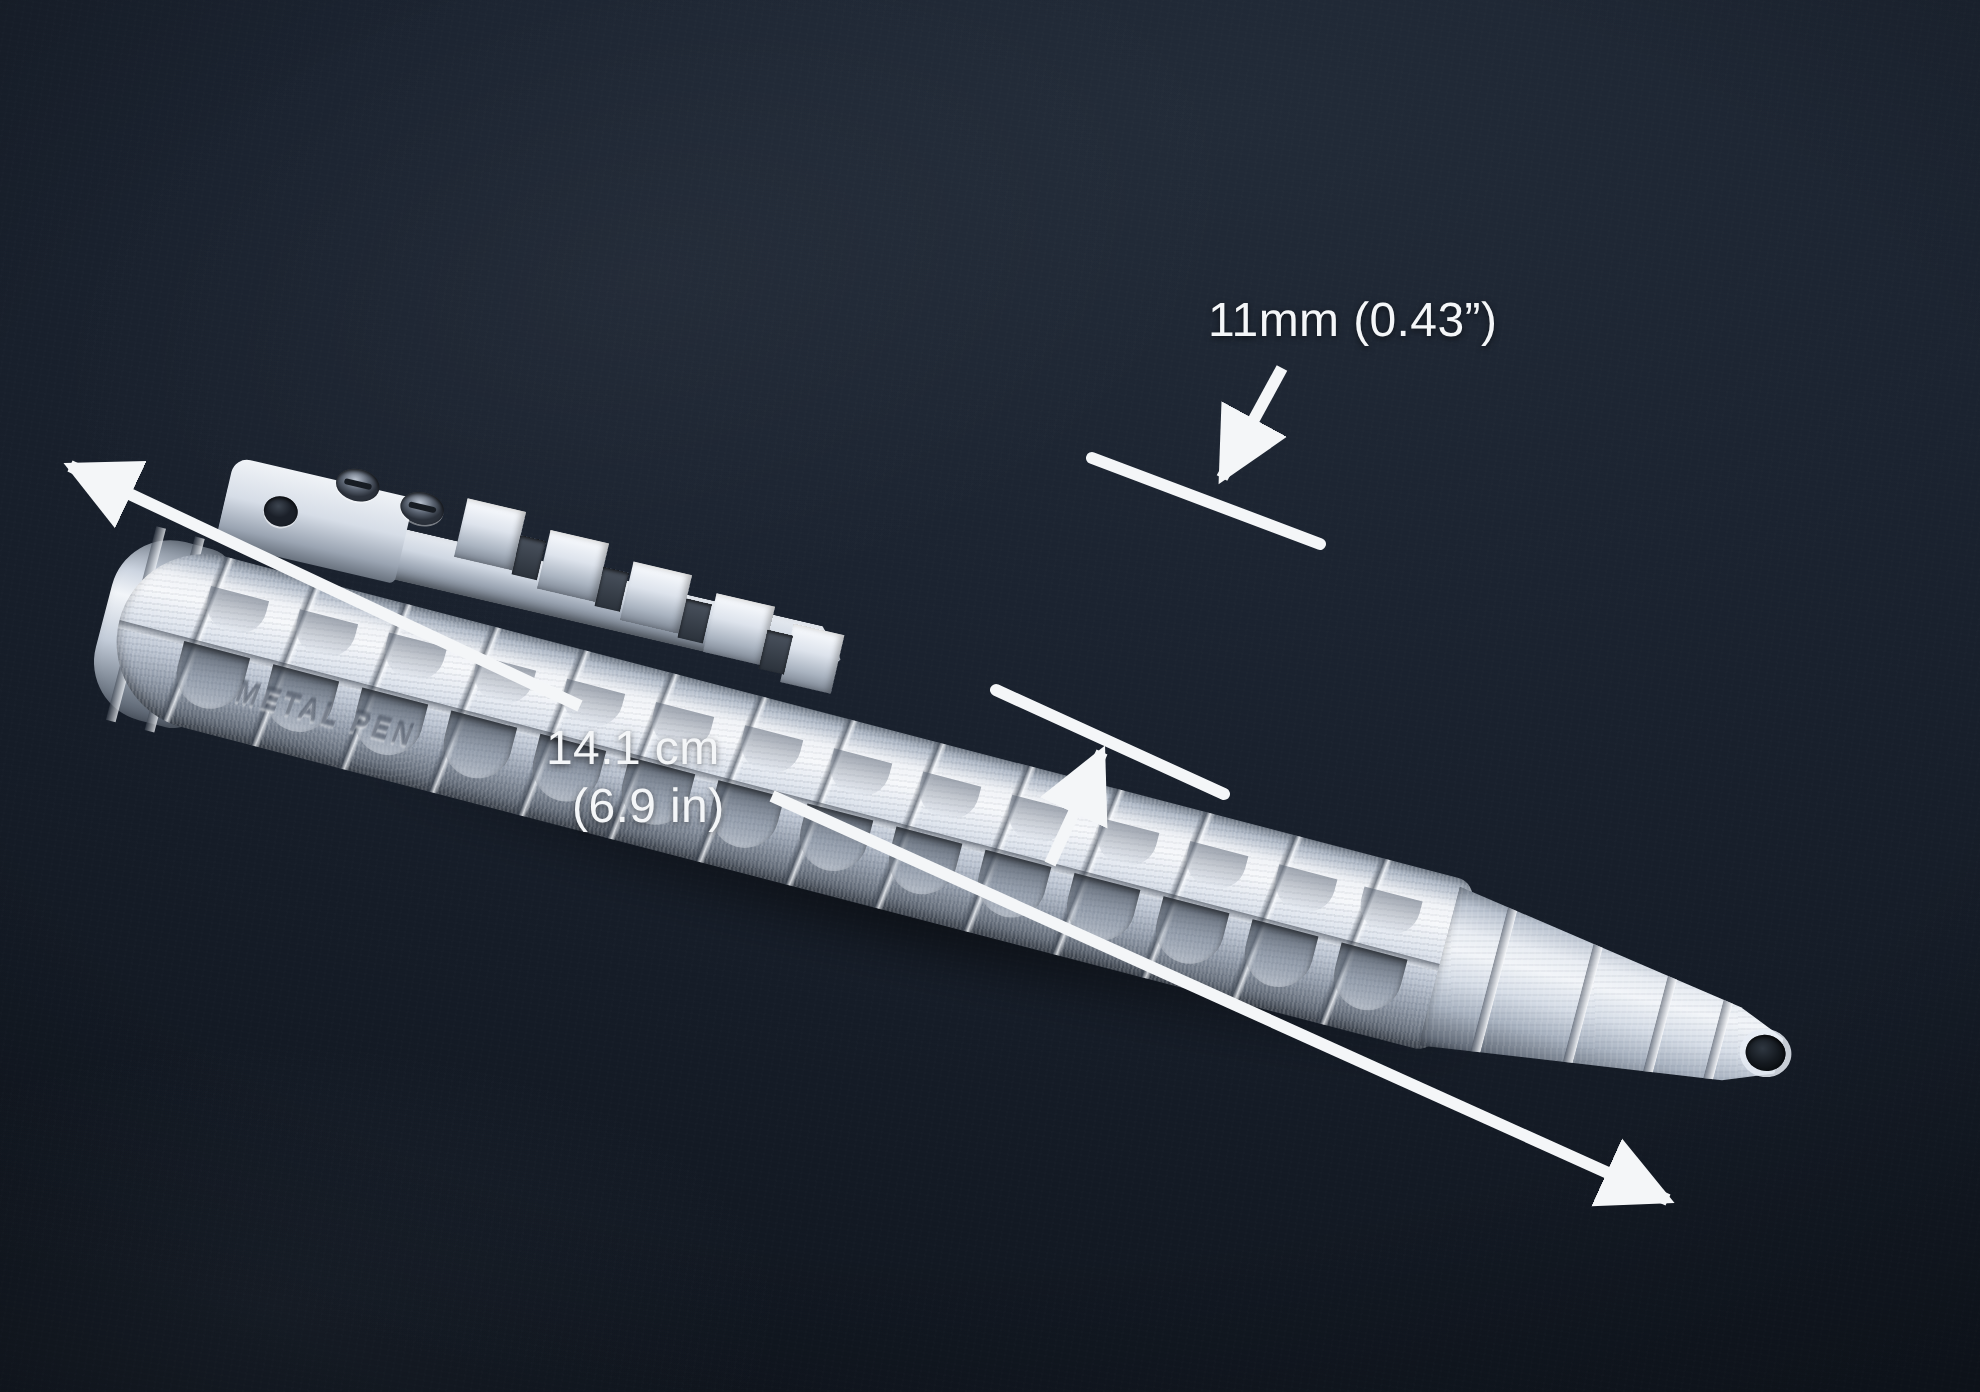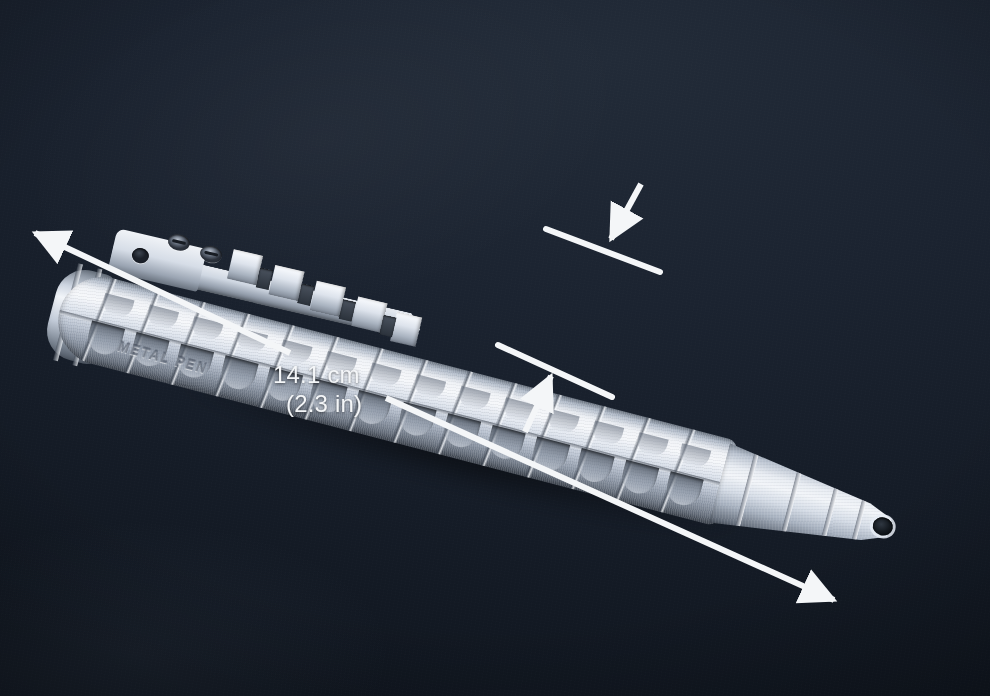--- a/index.html
+++ b/index.html
@@ -351,20 +351,21 @@
 
       <line x1="546" y1="229" x2="660" y2="272" stroke="#f4f6f8" stroke-width="6" stroke-linecap="round"></line>
 
       <line x1="641" y1="184" x2="611" y2="239" stroke="#f4f6f8" stroke-width="6" stroke-linecap="butt" marker-end="url(#ah)"></line>
 
       <line x1="498" y1="345" x2="612" y2="397" stroke="#f4f6f8" stroke-width="6" stroke-linecap="round"></line>
 
       <line x1="525" y1="432" x2="551" y2="376" stroke="#f4f6f8" stroke-width="6" stroke-linecap="butt" marker-end="url(#ah)"></line>
     </svg>
 
+    <div id="label-width" class="label">11mm (0.43”)</div>
 
     <div id="label-length" class="label">
       <span class="l1">14.1 cm</span>
-      <span class="l2">(2.3 in)</span>
+      <span class="l2">(6.9 in)</span>
     </div>
   </div>
 
 </div>
 
 </body></html>

